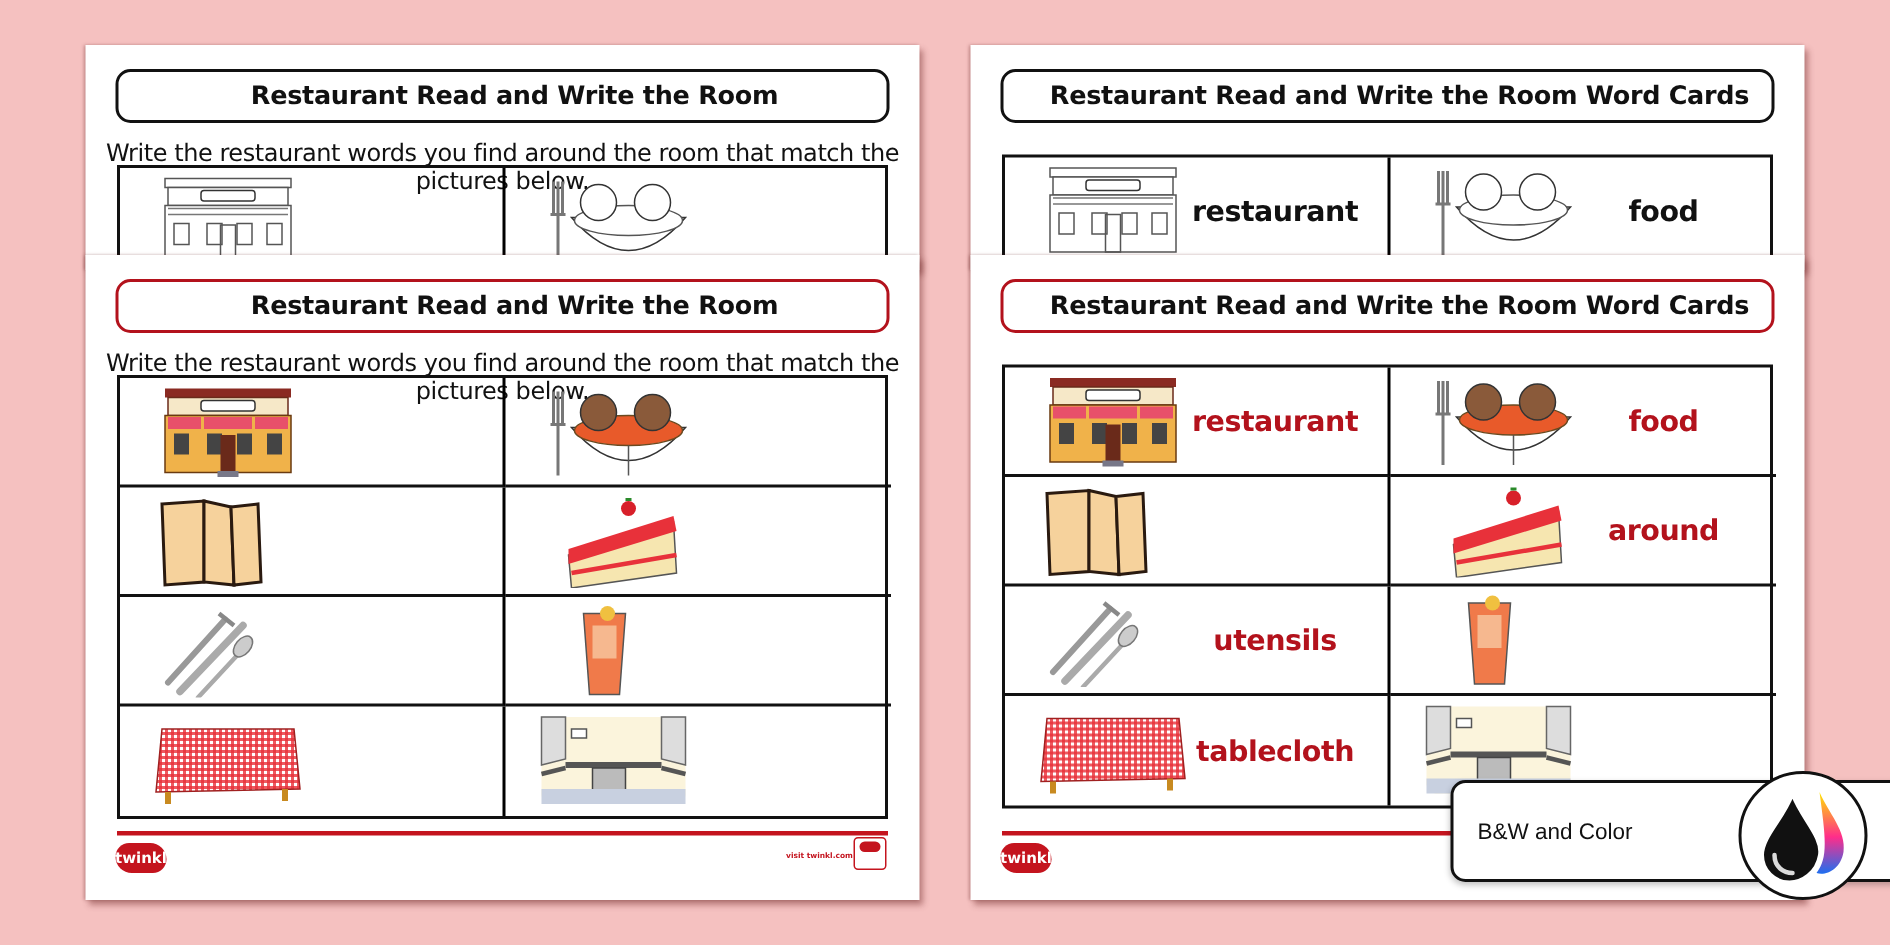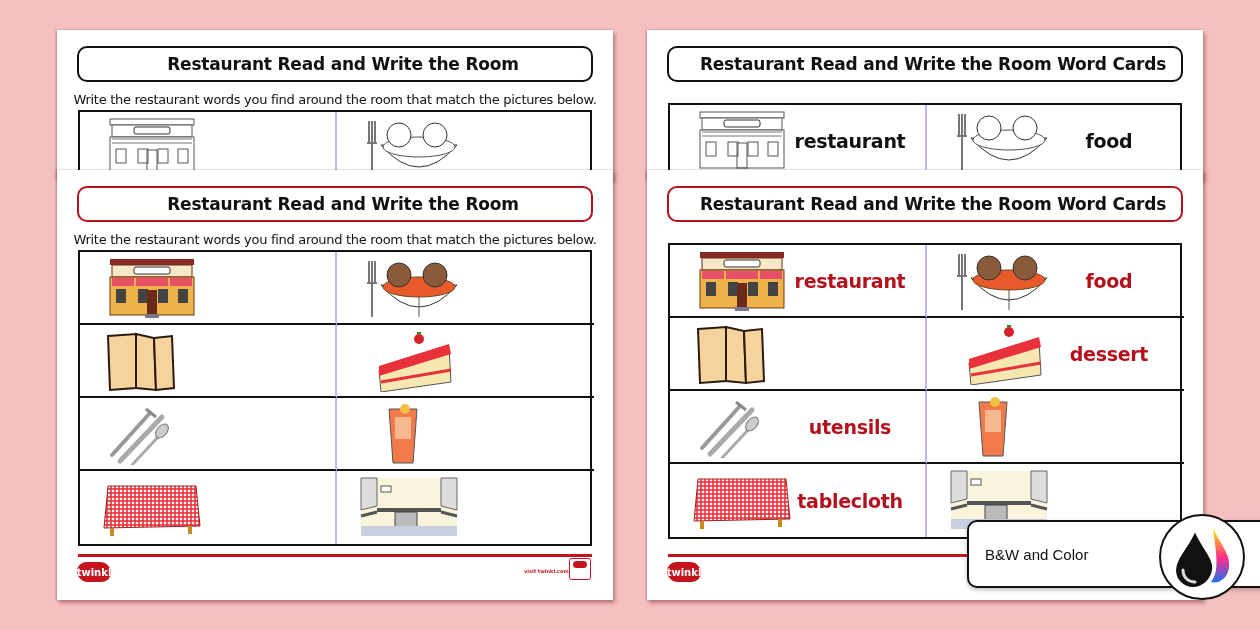--- a/index.html
+++ b/index.html
@@ -13,29 +13,29 @@
   }
   .title-box {
     position: absolute; left: 20px; right: 20px; height: 36px;
     border: 2px solid #111; border-radius: 10px;
     display: flex; align-items: center; justify-content: center;
     font-weight: bold; font-size: 17px; color: #111; letter-spacing: -0.2px; padding-left: 16px;
   }
   .title-box.red { border-color: #b3121c; }
   .instr {
     position: absolute; left: 0; right: 0; text-align: center;
-    font-size: 13px; color: #111; letter-spacing: -0.3px;
+    font-size: 16px; color: #111; letter-spacing: -0.3px;
   }
   .grid {
     position: absolute; left: 21px; width: 514px;
     border: 2px solid #111; display: grid; grid-template-columns: 257px 257px;
   }
   .cell {
     position: relative; height: 73px;
-    border-right: 2px solid #c4b5fd; border-bottom: 2px solid #111;
+    border-right: 2px solid #000000; border-bottom: 2px solid #111;
   }
   .cell:nth-child(2n) { border-right: none; }
   .cell.last { border-bottom: none; }
   .cell .word {
     position: absolute; right: 0; width: 150px; top: 0; bottom: 0;
     display: flex; align-items: center; justify-content: center;
     font-weight: bold; font-size: 19px; color: #111; letter-spacing: -0.3px;
   }
   .cell .word.red { color: #b3121c; }
   .pic { position: absolute; left: 22px; top: 5px; width: 100px; height: 62px; }
@@ -261,21 +261,21 @@
       </div>
     <div class="cell">
         <div class="pic"><svg>
             <use href="#menu-c"></use>
           </svg></div>
       </div>
     <div class="cell">
         <div class="pic"><svg>
             <use href="#dessert-c"></use>
           </svg></div>
-        <div class="word red">dessert</div>
+        <div class="word red">around</div>
       </div>
     <div class="cell">
         <div class="pic"><svg>
             <use href="#utensils-c"></use>
           </svg></div>
         <div class="word red">utensils</div>
       </div>
     <div class="cell">
         <div class="pic"><svg>
             <use href="#drinks-c"></use>

